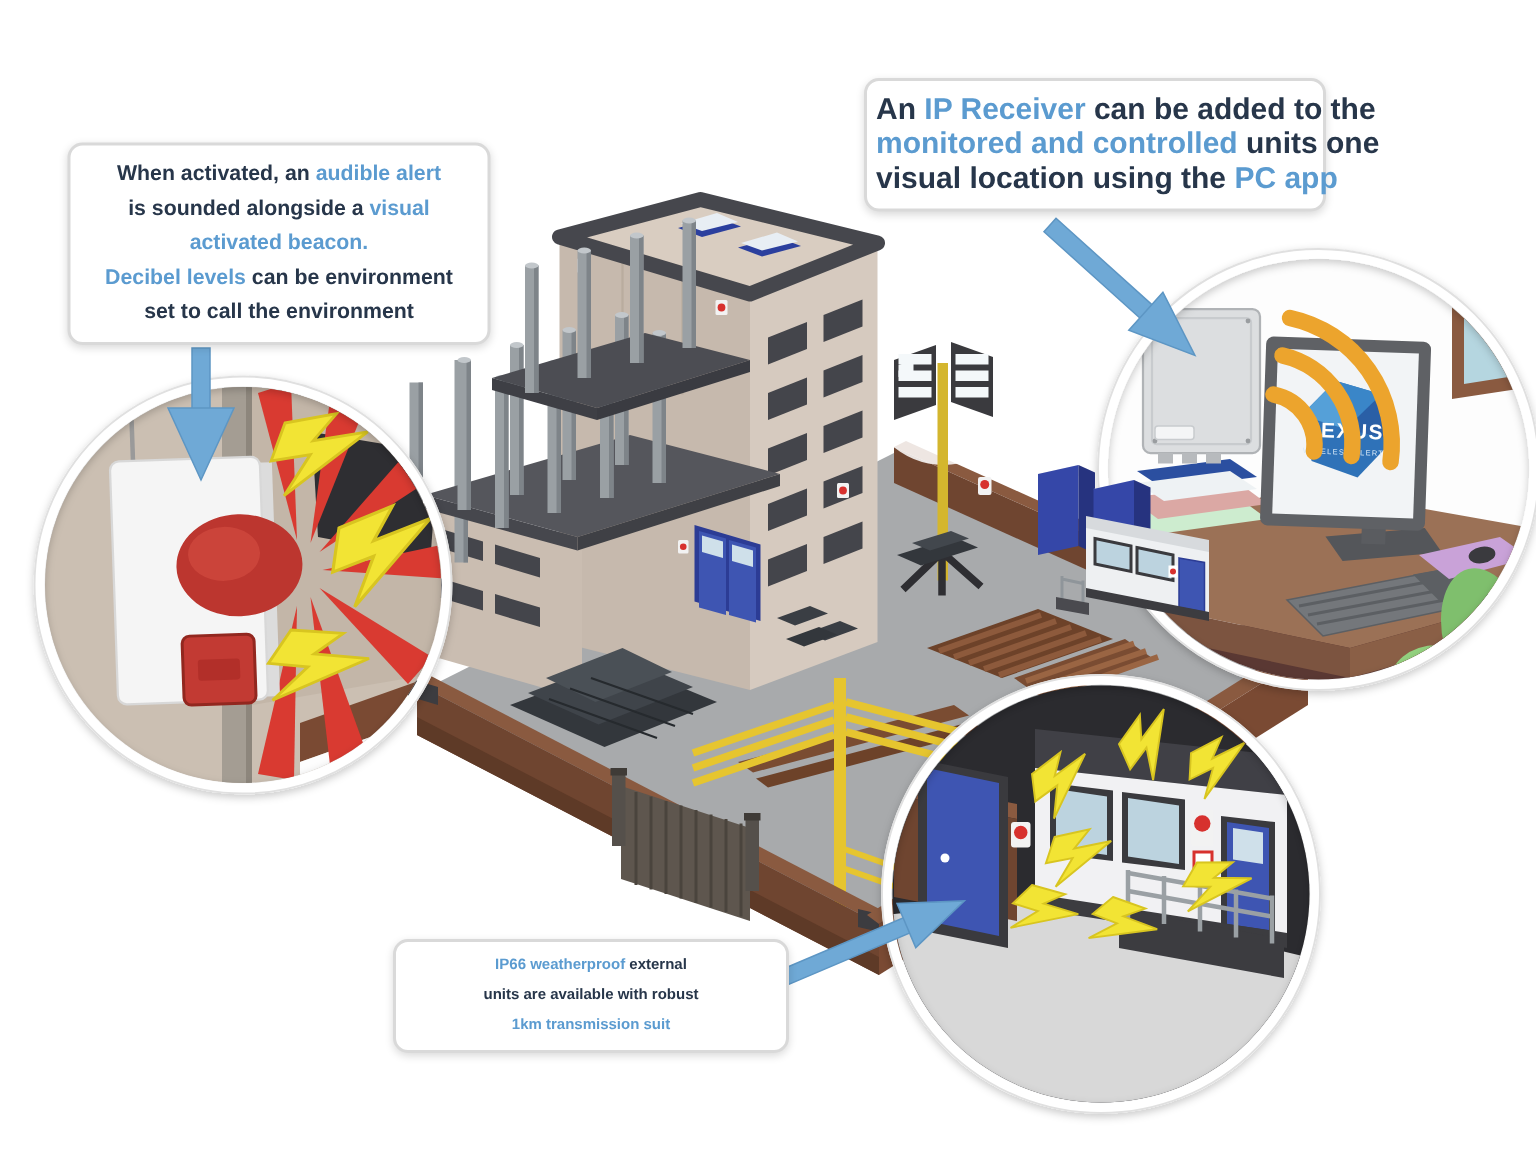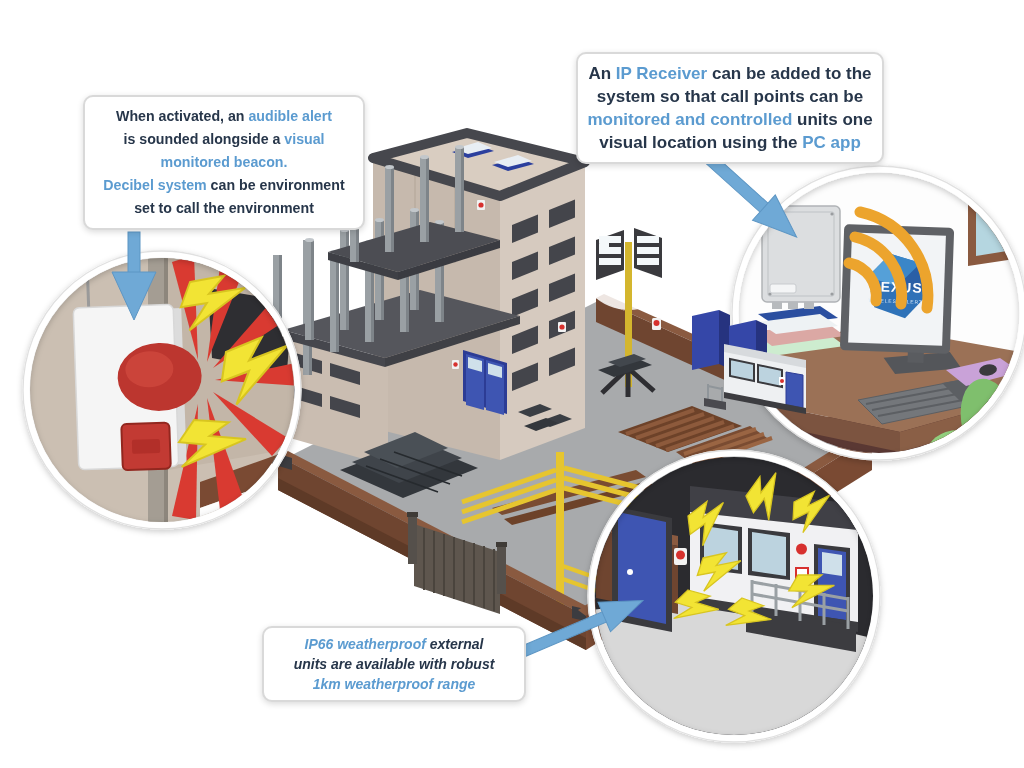--- a/index.html
+++ b/index.html
@@ -16,23 +16,23 @@
   }
   .stage svg{position:absolute;left:0;top:0;}
   .callout{
     position:absolute;background:#ffffff;border:2px solid var(--callout-border);
     border-radius:10px;box-shadow:0 2px 6px rgba(0,0,0,.15);
     text-align:center;font-weight:bold;color:var(--ink);
     padding:8px 6px;z-index:5;
   }
   .cl-line{white-space:nowrap;}
   .hl{color:var(--hl);}
-  #co1{left:45px;top:95px;width:266px;font-size:14.2px;line-height:23px;margin-left:38px;}
-  #co2{left:576px;top:52px;width:292px;font-size:17px;line-height:23px;}
-  #co3{left:262px;top:626px;width:248px;font-size:14px;line-height:20px;padding:6px;font-style:italic;}
+  #co1{left:45px;top:95px;width:266px;font-size:14.2px;line-height:23px;}
+  #co2{left:576px;top:52px;width:292px;font-size:20px;line-height:23px;}
+  #co3{left:262px;top:626px;width:248px;font-size:10px;line-height:20px;padding:6px;}
 </style>
 </head>
 <body>
 
 <div class="stage">
 
 <svg viewBox="0 0 1024 768" width="1024" height="768">
   <defs>
     <clipPath id="clipL">
           <circle cx="162" cy="390" r="132"></circle>
@@ -469,29 +469,28 @@
     <g transform="translate(503,660) rotate(-23)">
       <rect x="0" y="-5.5" width="112" height="11"></rect>
       <polygon points="110,-16 110,16 152,0"></polygon>
     </g>
   </g>
 </svg>
 
 <div class="callout" id="co1">
       <div class="cl-line"><span>When activated, an </span><span class="hl">audible alert</span></div>
       <div class="cl-line"><span>is sounded alongside a </span><span class="hl">visual</span></div>
-      <div class="cl-line"><span class="hl">monitored beacon</span><span class="hl">.</span></div>
-      <div class="cl-line"><span class="hl">Decibel system</span><span> can be environment</span></div>
+      <div class="cl-line"><span class="hl">activated beacon</span><span class="hl">.</span></div>
+      <div class="cl-line"><span class="hl">Decibel levels</span><span> can be environment</span></div>
       <div class="cl-line"><span>set to call the environment</span></div>
     </div>
 <div class="callout" id="co2">
       <div class="cl-line"><span>An </span><span class="hl">IP Receiver</span><span> can be added to the</span></div>
-      <div class="cl-line"><span>system so that call points can be</span></div>
       <div class="cl-line"><span class="hl">monitored and controlled</span><span> units one</span></div>
       <div class="cl-line"><span>visual location using the </span><span class="hl">PC app</span></div>
     </div>
 <div class="callout" id="co3">
       <div class="cl-line"><span class="hl">IP66 weatherproof</span><span> external</span></div>
       <div class="cl-line"><span>units are available with robust</span></div>
-      <div class="cl-line"><span class="hl">1km weatherproof range</span></div>
+      <div class="cl-line"><span class="hl">1km transmission suit</span></div>
     </div>
 
 </div>
 
 </body></html>

